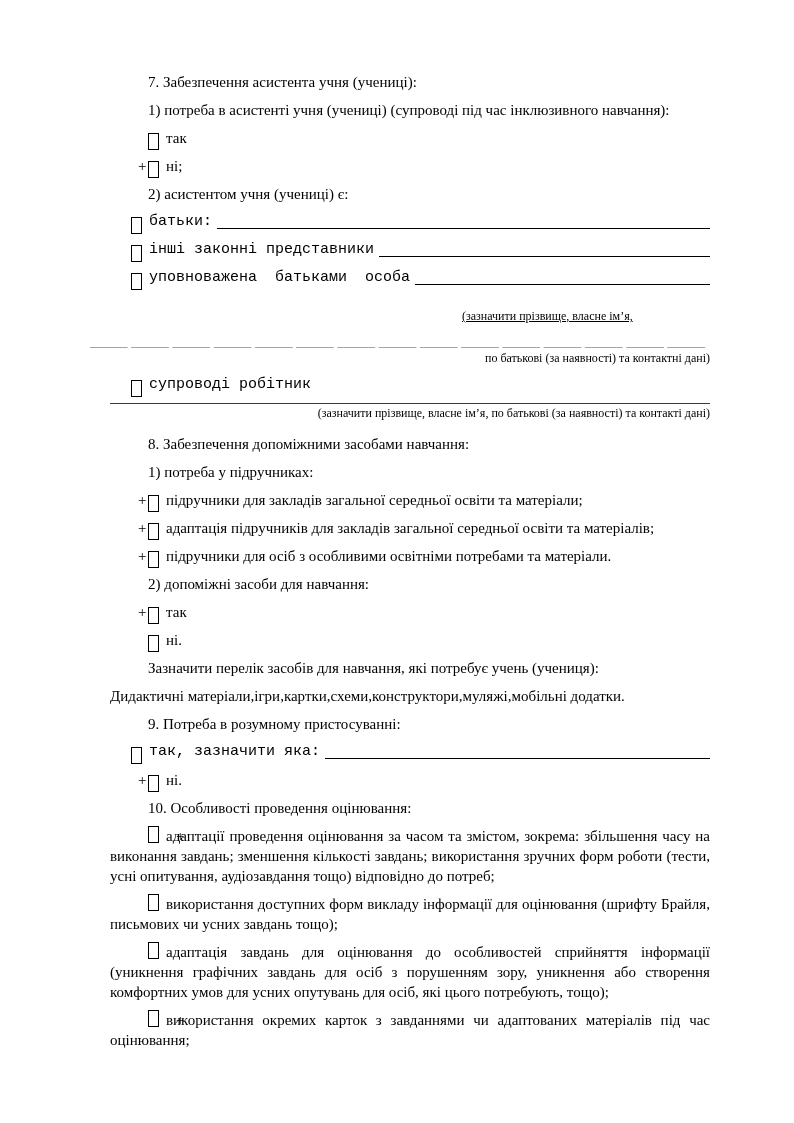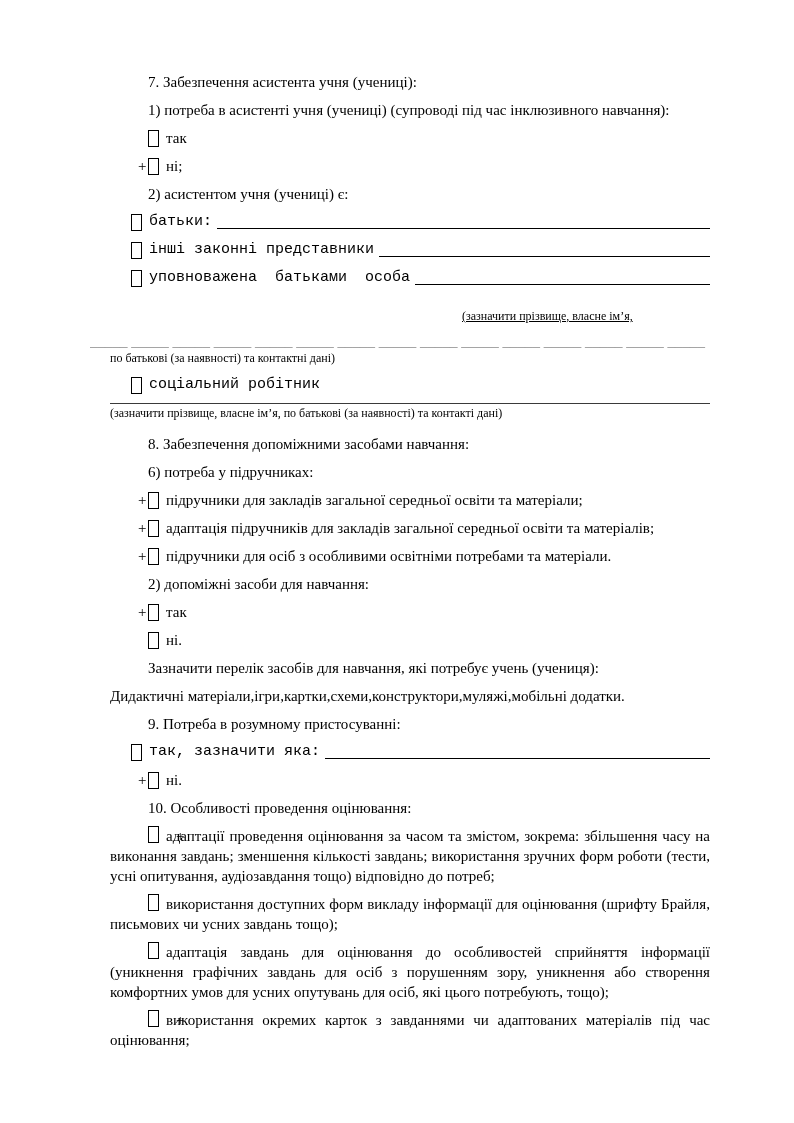--- a/index.html
+++ b/index.html
@@ -11,41 +11,41 @@
     font-family:"Liberation Serif","DejaVu Serif",serif;
     font-size:15px;
     color:#000;
     background:#ffffff;
     overflow:hidden;
   }
   .para { margin:0 0 8px; line-height:20px; }
   .ind-lg { text-indent:38px; }
   .ind-md { text-indent:21px;font-family:Liberation Mono, monospace; }
   .just { text-align:justify; }
-  .cbline { display:flex; align-items:flex-start; text-indent:0; }
+  .cbline { display:flex; align-items:flex-end; text-indent:0; }
   .cbline.ind-lg { padding-left:38px; }
   .cbline.ind-md { padding-left:21px; }
   .cbline.tight { margin-bottom:21px; }
   .cb {
     display:inline-block; width:9px; height:15px;
     border:1px solid #000; background:#fff;
     flex:0 0 auto; margin:0 7px 0 0;
     position:relative; top:2px;
   }
   .cb-inline { vertical-align:-2px; top:0; }
   .plus { display:inline-block; width:10px; margin-left:-10px; flex:0 0 auto; }
   .lbl { white-space:pre-wrap; flex:0 0 auto; }
   .fill {
     flex:1 1 auto; min-width:30px;
     border-bottom:1px solid #000;
     align-self:stretch; margin:0 0 3px 5px;
   }
   .caption { font-size:12px; line-height:14px; margin:2px 0 10px; }
   .cap-right { margin-left:352px;text-decoration:underline; }
-  .cap-center { text-align:left; }
+  .cap-center { text-align:right; }
   .cap-gap { margin-bottom:14px; }
   .uscore {
     color:#8a8a8a; font-size:15px; line-height:16px;
     margin:0 0 1px -20px; white-space:nowrap; overflow:hidden;
   }
   .rule { border-top:1px solid #3a3a3a; margin:8px 0 2px; height:0; }
 </style>
 </head>
 <body>
 
@@ -75,26 +75,26 @@
     <p class="para cbline ind-md tight">
       <span class="cb"></span>
       <span class="lbl">уповноважена  батьками  особа</span>
       <span class="fill"></span>
     </p>
     <div class="caption cap-right">(зазначити прізвище, власне ім’я,</div>
     <div class="uscore">_____ _____ _____ _____ _____ _____ _____ _____ _____ _____ _____ _____ _____ _____ _____</div>
     <div class="caption cap-center">по батькові (за наявності) та контактні дані)</div>
     <p class="para cbline ind-md">
       <span class="cb"></span>
-      <span class="lbl">соціальний робітник</span>
+      <span class="lbl">супроводі робітник</span>
     </p>
     <div class="rule"></div>
     <div class="caption cap-center cap-gap">(зазначити прізвище, власне ім’я, по батькові (за наявності) та контакті дані)</div>
     <p class="para ind-lg">8. Забезпечення допоміжними засобами навчання:</p>
-    <p class="para ind-lg">6) потреба у підручниках:</p>
+    <p class="para ind-lg">1) потреба у підручниках:</p>
     <p class="para cbline ind-lg">
       <span class="plus">+</span>
       <span class="cb"></span>
       <span class="lbl">підручники для закладів загальної середньої освіти та матеріали;</span>
     </p>
     <p class="para cbline ind-lg">
       <span class="plus">+</span>
       <span class="cb"></span>
       <span class="lbl">адаптація підручників для закладів загальної середньої освіти та матеріалів;</span>
     </p>

